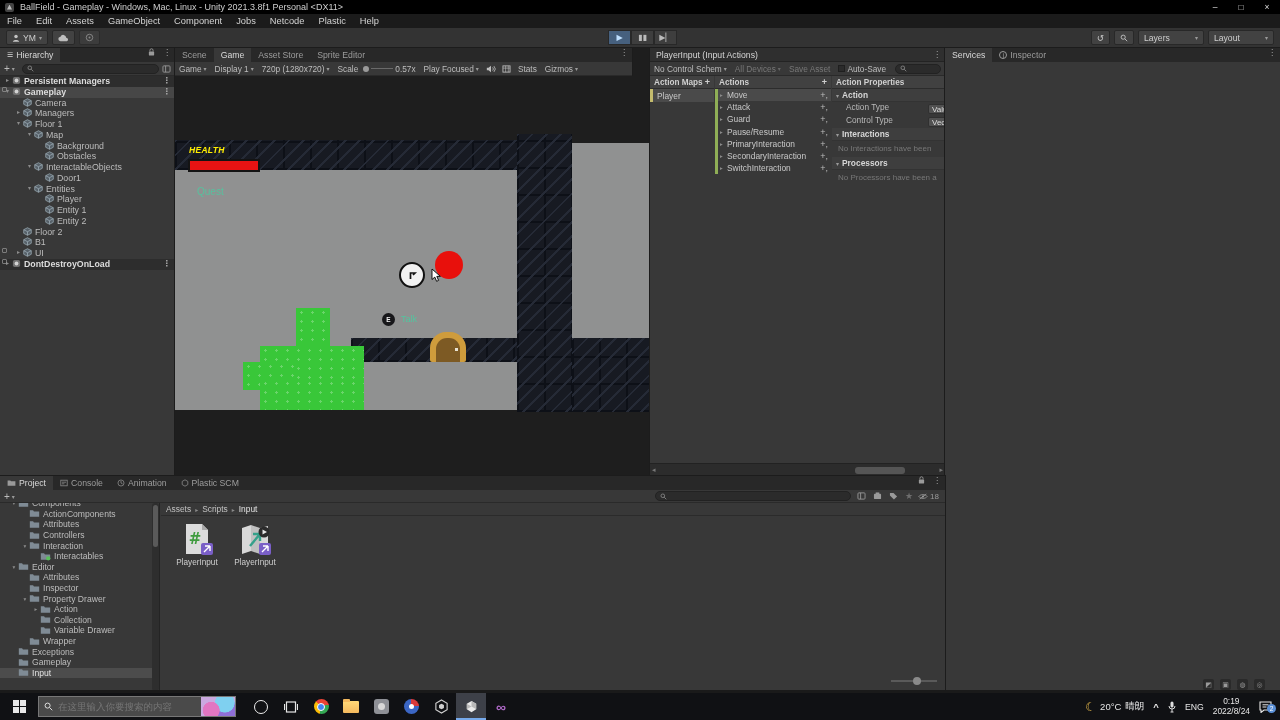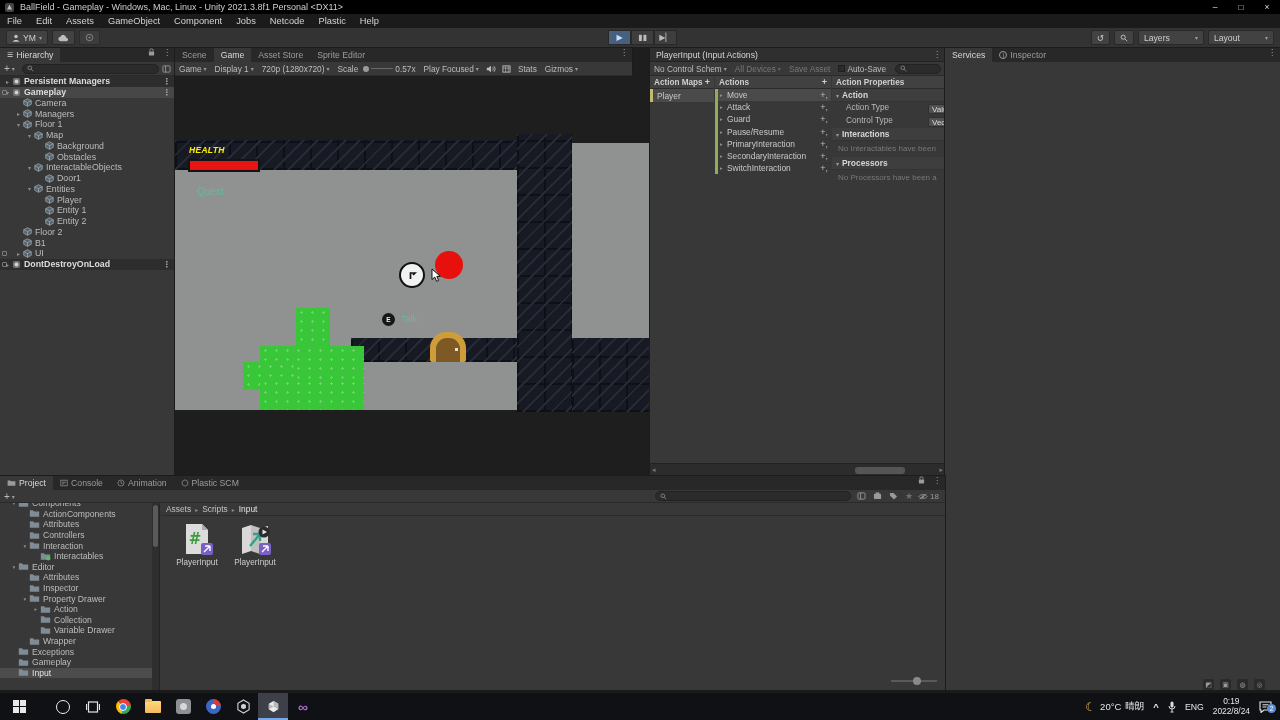--- a/index.html
+++ b/index.html
@@ -26,21 +26,21 @@
 .tab{display:flex;align-items:center;gap:3px;padding:0 7px;white-space:nowrap}
 .tab.active{background:#383838;color:#dadada}
 .kebab{margin-left:auto;padding:0 4px;color:#aaa;font-size:8px}
 .mini{height:14px;background:#383838;border-bottom:1px solid #2a2a2a;display:flex;align-items:center;font-size:8.3px;color:#bdbdbd}
 .dd{display:flex;align-items:center;gap:2px;padding:0 4px;white-space:nowrap}
 .caret{font-size:6px;color:#9a9a9a}
 .search{background:#2b2b2b;border:1px solid #222;border-radius:7px;height:10px;display:flex;align-items:center;padding:0 4px;gap:2px}
 svg{display:block}
 
 #hierarchy{left:0;top:48px;width:175px;height:428px}
-.hrow{height:10.75px;display:flex;align-items:center;font-size:8.8px;color:#bdbdbd;position:relative;white-space:nowrap}
+.hrow{height:10.75px;display:flex;font-size:8.8px;color:#bdbdbd;position:relative;white-space:nowrap}
 .hrow .arr{width:9px;font-size:6px;color:#8b8b8b;text-align:center;flex:none}
 .hrow .ic{margin-right:3px;flex:none}
 .hrow.scene{background:#2d2d2d;color:#dcdcdc;font-weight:bold}
 .hrow.scene.sel{background:#474747}
 .gutdot{position:absolute;left:2px;width:5px;height:5px;border:1px solid #9a9a9a;border-radius:1px;opacity:.7}
 
 #center{left:175px;top:48px;width:457px;height:428px}
 #viewport{position:absolute;left:0;top:28px;width:475px;height:400px;background:#1e1e1e;overflow:hidden}
 .wall{background-color:#171a22;background-image:
  repeating-linear-gradient(135deg,#252a36 0 2px,transparent 2px 10px),
@@ -593,21 +593,21 @@
         </div>
         <div class="prow">
           <span>Control Type</span>
           <span class="valbox">Vector 2</span>
         </div>
       </div>
     <div class="psec">
         <span class="caret">▾</span>
         <span>Interactions</span>
       </div>
-    <div class="emptymsg">No Interactables have been</div>
+    <div class="emptymsg">No Interactions have been</div>
     <div class="psec">
         <span class="caret">▾</span>
         <span>Processors</span>
       </div>
     <div class="emptymsg">No Processors have been a</div>
   </div>
   <div id="pi-hscroll">
     <span style="padding-left:2px">◂</span>
     <div class="thumb"></div>
     <span style="margin-left:auto;padding-right:2px">▸</span>
@@ -892,20 +892,28 @@
 
 <div id="taskbar">
   <div id="startbtn">
       <div class="winlogo">
         <i></i>
         <i></i>
         <i></i>
         <i></i>
       </div>
     </div>
+  <div id="tbsearch">
+    <svg width="9" height="9" viewBox="0 0 10 10">
+        <circle cx="4" cy="4" r="2.8" fill="none" stroke="#ddd" stroke-width="1.1"></circle>
+        <path d="M6.2 6.2l3 3" stroke="#ddd" stroke-width="1.1"></path>
+      </svg>
+    <input placeholder="在这里输入你要搜索的内容" style="">
+    <div class="art"></div>
+  </div>
   <div class="tbi" style="margin-left:10px">
       <div class="cortana"></div>
     </div>
   <div class="tbi">
     <svg width="14" height="12" viewBox="0 0 14 12">
         <rect x="2.5" y="1" width="9" height="10" fill="none" stroke="#e6e6e6" stroke-width="1.2"></rect>
         <path d="M0.5 3v6M13.5 3v6" stroke="#e6e6e6" stroke-width="1.2"></path>
       </svg>
   </div>
   <div class="tbi">

